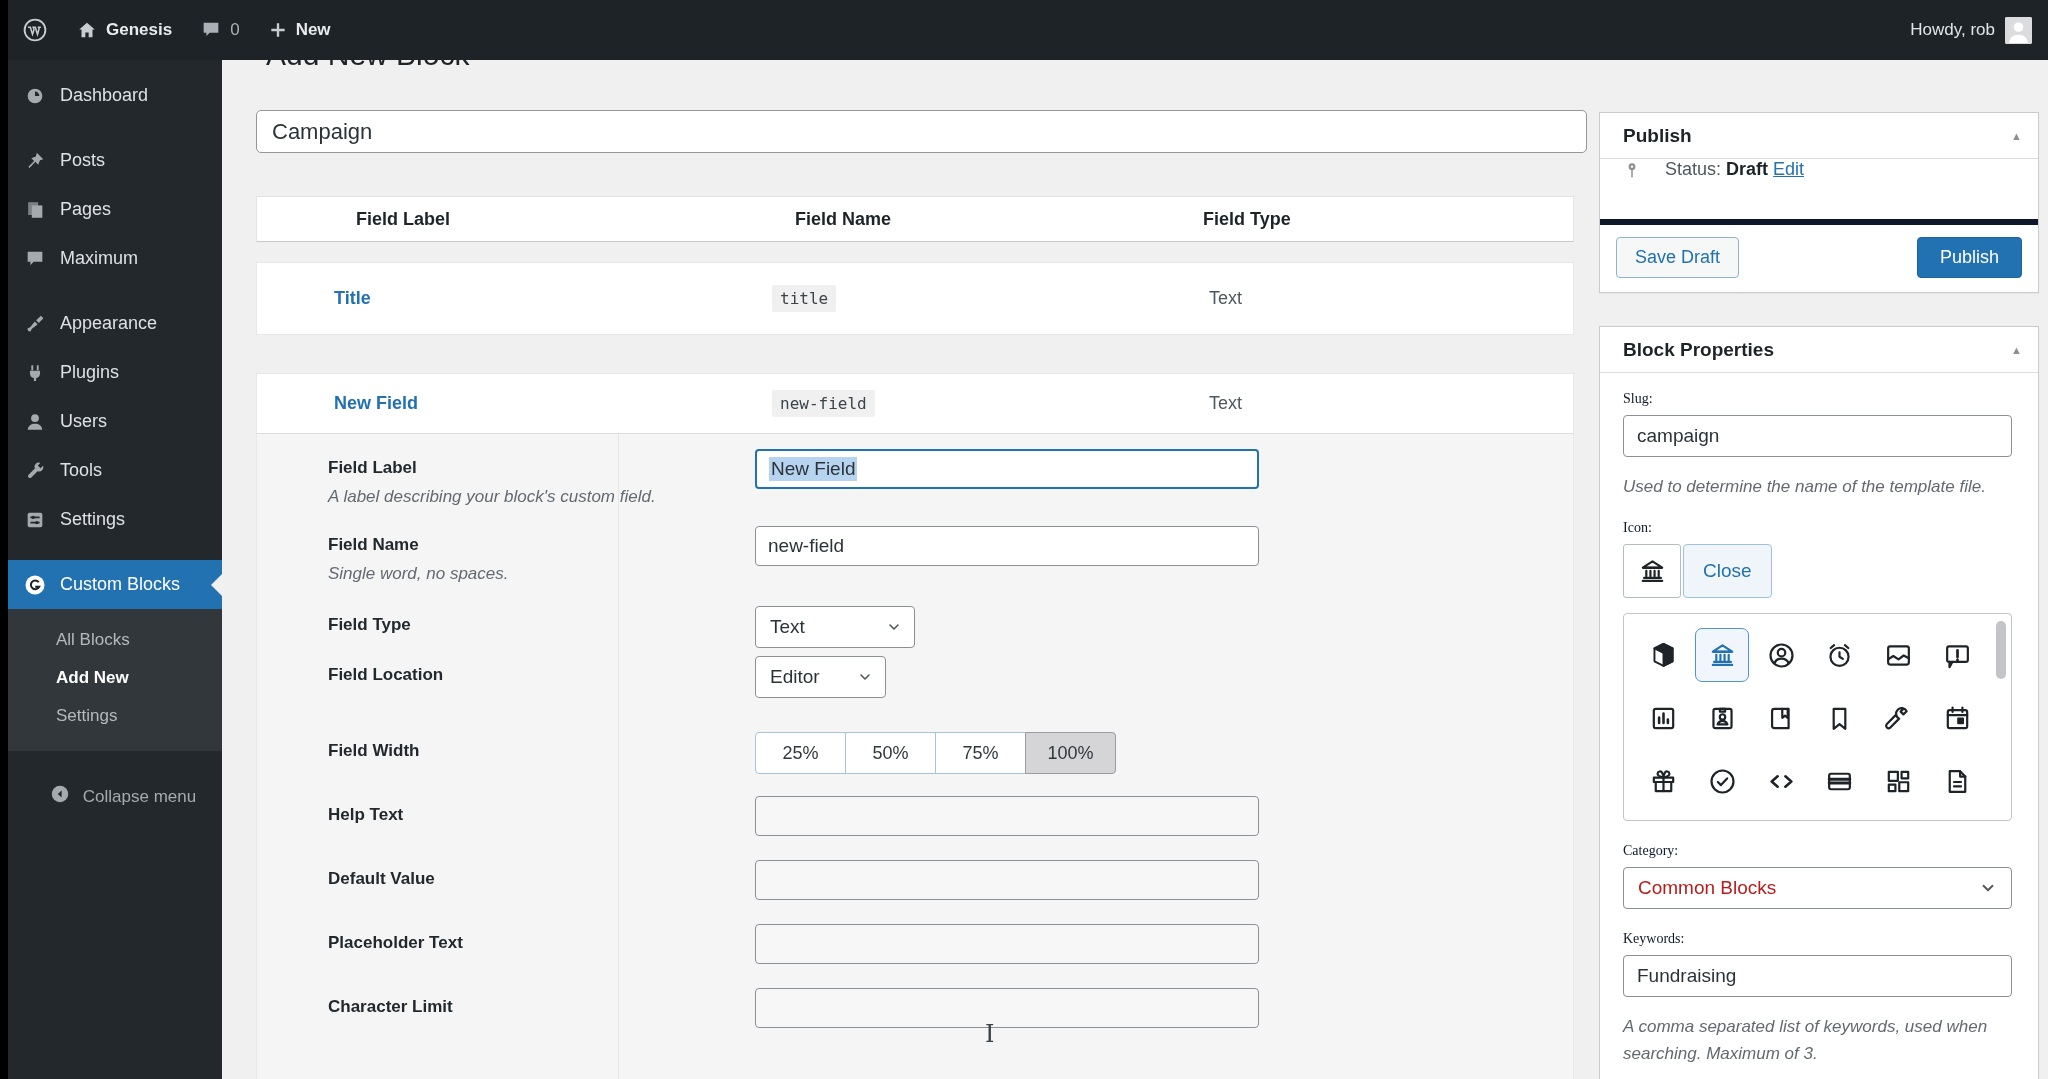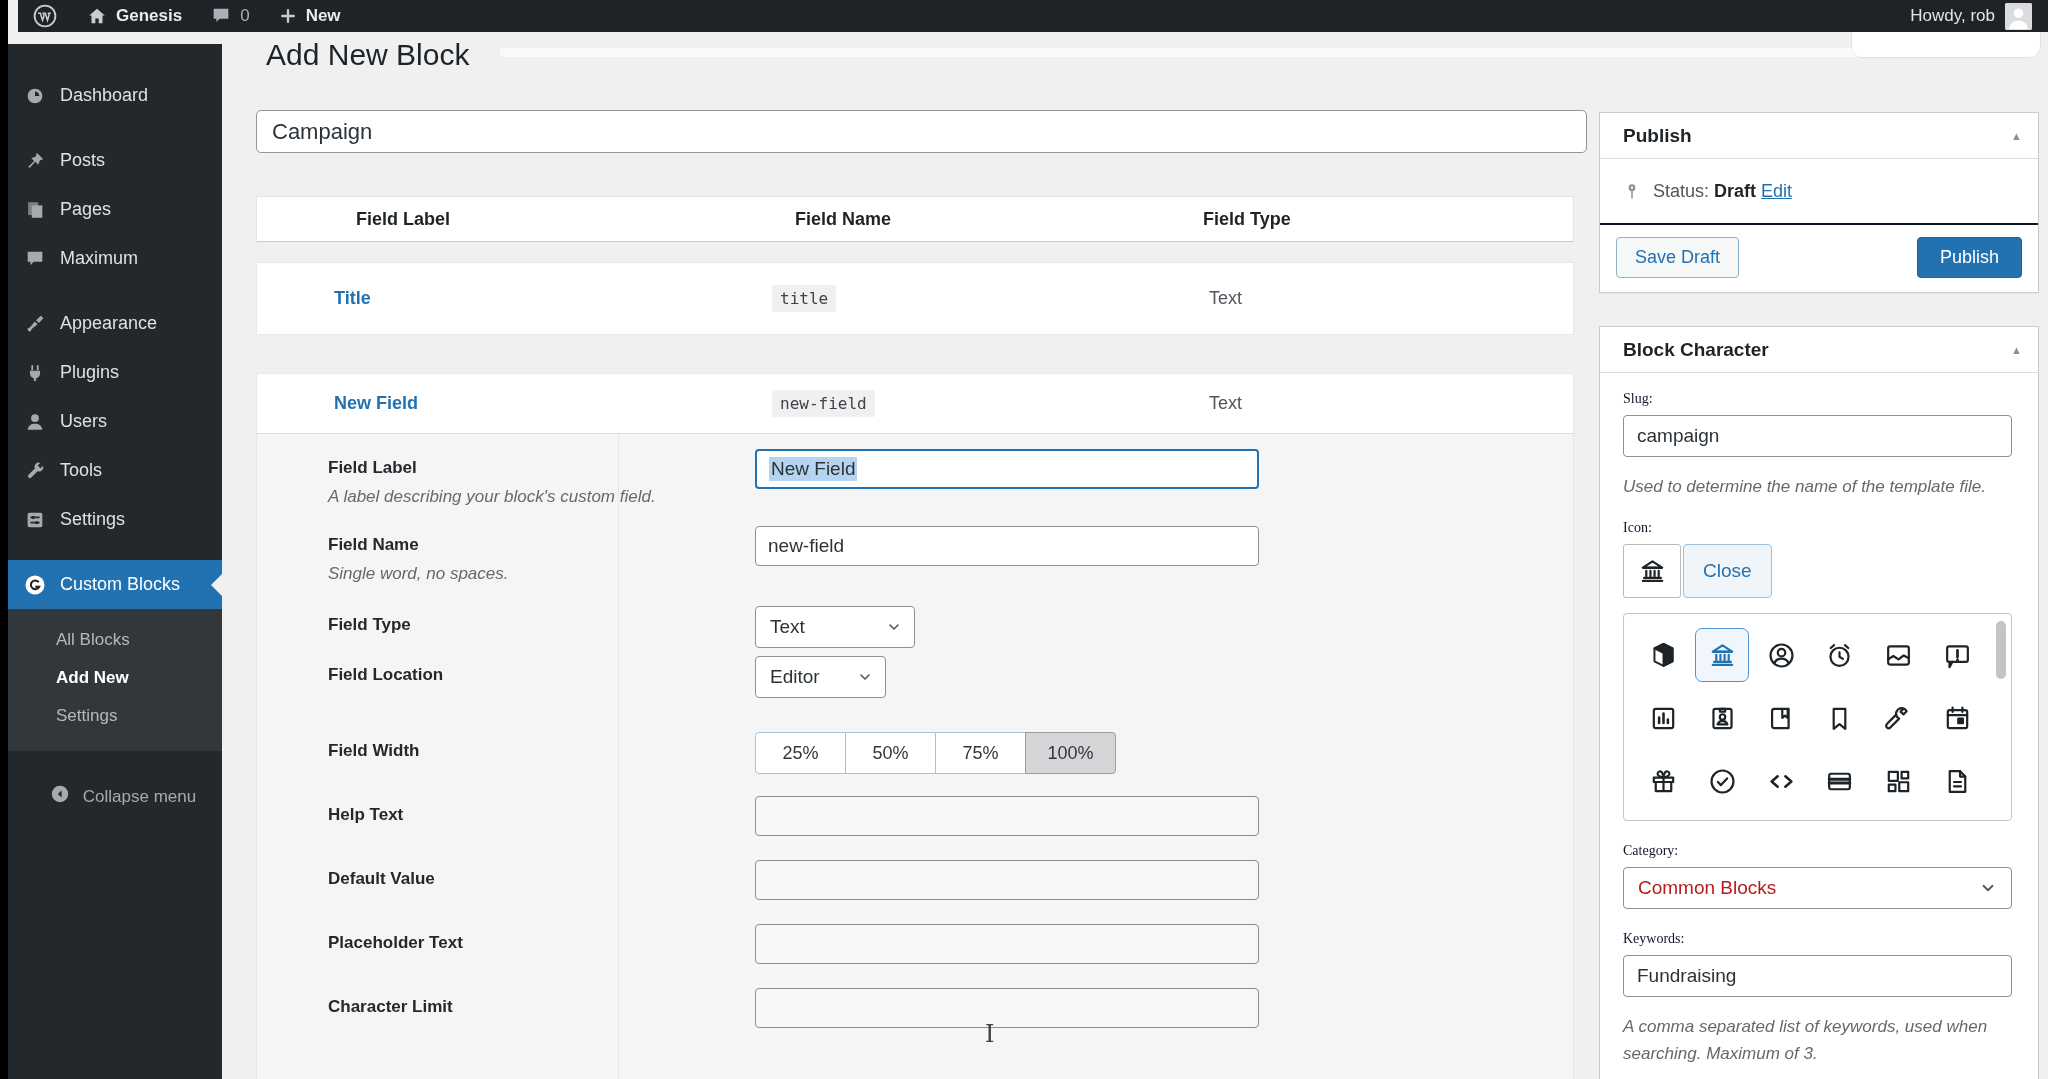--- a/index.html
+++ b/index.html
@@ -2,21 +2,21 @@
 <html><head>
 <meta charset="utf-8">
 <style>
   * { margin:0; padding:0; box-sizing:border-box; }
   html,body { width:2048px; height:1079px; overflow:hidden; background:#000; }
   body { font-family:"Liberation Sans", sans-serif; }
   #viewport { position:relative; width:2048px; height:1079px; overflow:hidden; background:#000; }
   .app { position:absolute; left:8px; top:0; right:0; bottom:0; background:#f0f0f1; }
 
   
-  .admin-bar { position:absolute; left:0; top:0; right:0; height:32px; background:#1d2327; display:flex; align-items:center; z-index:50; color:#c9cdd1; font-size:17px;margin-left:10px; }
+  .admin-bar { position:absolute; left:0; top:0; right:0; height:60px; background:#1d2327; display:flex; align-items:center; z-index:50; color:#c9cdd1; font-size:17px; }
   .ab-item { display:flex; align-items:center; gap:8px; padding:0 14px; height:44px; cursor:pointer; }
   .ab-item svg { display:block; }
   .ab-right { margin-left:auto; display:flex; align-items:center; gap:10px; padding-right:16px; color:#e2e4e7; }
   .avatar { width:27px; height:27px; background:#dcdcde; display:flex; align-items:flex-end; justify-content:center; overflow:hidden; border-radius:2px; }
 
   
   .sidebar { position:absolute; left:0; top:44px; bottom:0; width:214px; background:#23282d; z-index:40; }
   .menu-item { position:relative; display:flex; align-items:center; gap:13px; height:49px; padding-left:15px; color:#dfe1e4; font-size:18px; cursor:pointer; }
   .menu-item .mi-icon { width:24px; display:flex; justify-content:center; }
   .menu-item.gap-before { margin-top:16px; }
@@ -66,21 +66,21 @@
   .seg:first-child { border-radius:4px 0 0 4px; margin-left:0; }
   .seg:last-child { border-radius:0 4px 4px 0; }
   .seg.selected { background:#d5d5d7; border:1px solid #9b9ba0; z-index:1; }
   .ibeam { position:absolute; left:763px; top:976px; font-family:"DejaVu Serif", serif; font-size:24px; color:#3c434a; z-index:5; }
 
   
   .panel { position:absolute; left:1377px; width:440px; background:#fff; border:1px solid #c9cbcd; box-shadow:0 1px 1px rgba(0,0,0,.04); }
   .panel-header { height:46px; display:flex; align-items:center; justify-content:space-between; padding:0 16px 0 23px; border-bottom:1px solid #dcdcde; font-size:19px; font-weight:bold; color:#1d2327; }
   .toggle { color:#8c8f94; font-size:11px; cursor:pointer; }
   #publish-panel { top:68px; }
-  .status-row { display:flex; align-items:center; gap:12px; padding:0 23px; height:66px; border-bottom:2px solid #0f172a; font-size:18px; color:#50575e; }
+  .status-row { display:flex; gap:24px; padding:0 23px; height:66px; border-bottom:6px solid #0f172a; font-size:18px; color:#50575e; }
   .status-row b { color:#1d2327; }
   .edit-link { color:#2271b1; text-decoration:underline; cursor:pointer; }
   .publish-footer { display:flex; align-items:center; justify-content:space-between; padding:12px 16px 14px; }
   .btn-secondary { background:#f6f7f7; border:1px solid #8fb3cd; color:#2271b1; border-radius:4px; font-size:18px; padding:9px 18px; cursor:pointer; font-family:"Liberation Sans",sans-serif; }
   .btn-primary { background:#2271b1; border:1px solid #1a649f; color:#fff; border-radius:4px; font-size:18px; padding:9px 22px; cursor:pointer; font-family:"Liberation Sans",sans-serif; }
   #block-props-panel { top:282px; height:900px; }
   .bp-body { padding:16px 26px 20px 23px; }
   .bp-label { font-size:14px; color:#0f172a; margin:14px 0 8px;font-family:Liberation Serif, serif; }
   .bp-input { width:100%; height:42px; border:1px solid #8c8f94; border-radius:4px; background:#fff; font-size:19px; color:#2c3338; padding:0 13px; font-family:"Liberation Sans",sans-serif; }
   .bp-help { font-style:italic; color:#646970; font-size:17px; line-height:1.6; margin-top:16px; }
@@ -397,21 +397,21 @@
         </span>
       </div>
       <div class="publish-footer">
         <button class="btn-secondary">Save Draft</button>
         <button class="btn-primary">Publish</button>
       </div>
     </div>
 
     <div class="panel" id="block-props-panel">
       <div class="panel-header">
-        <span>Block Character</span>
+        <span>Block Properties</span>
         <span class="toggle">▲</span>
       </div>
       <div class="bp-body">
         <div class="bp-label" style="margin-top:2px;">Slug:</div>
         <input class="bp-input" readonly="" value="campaign" style="">
         <div class="bp-help">Used to determine the name of the template file.</div>
 
         <div class="bp-label" style="margin-top:20px;">Icon:</div>
         <div class="icon-chooser">
           <span class="icon-current" id="current-icon">

